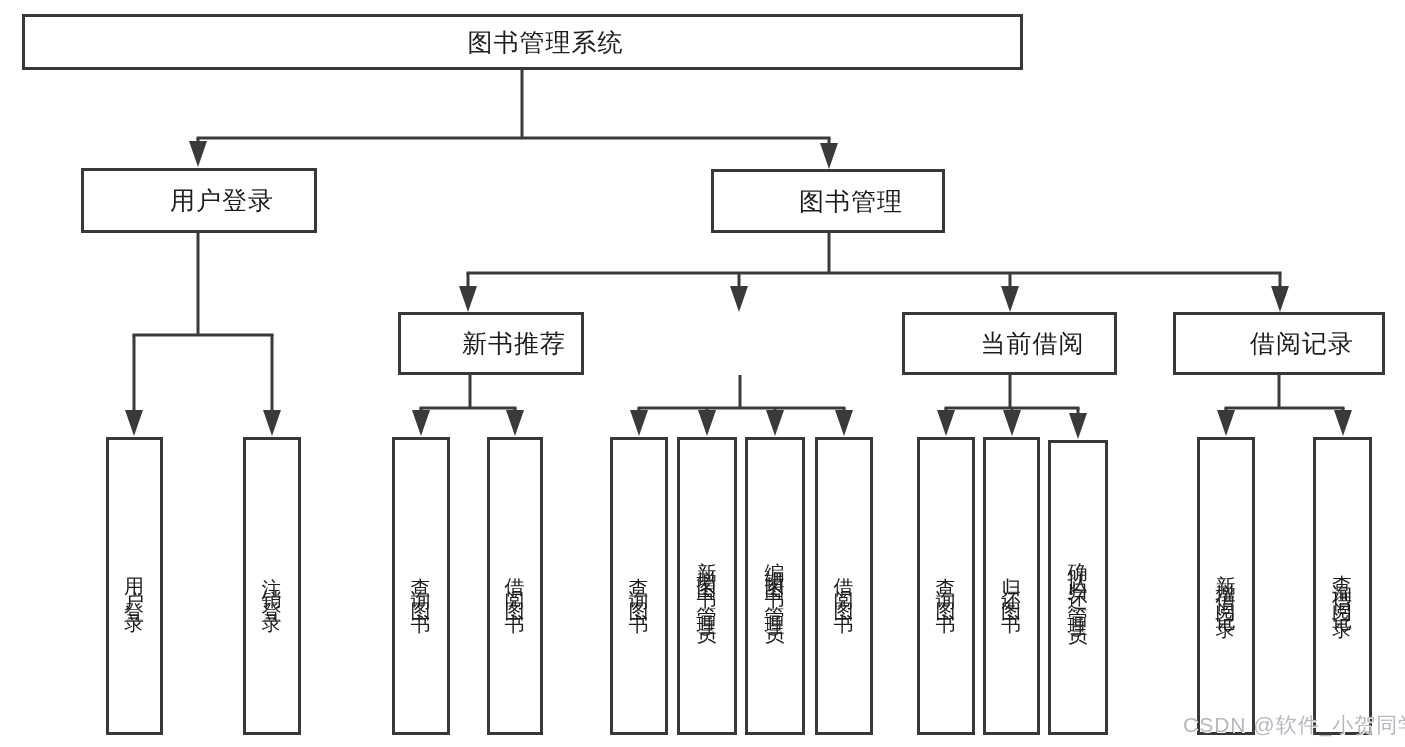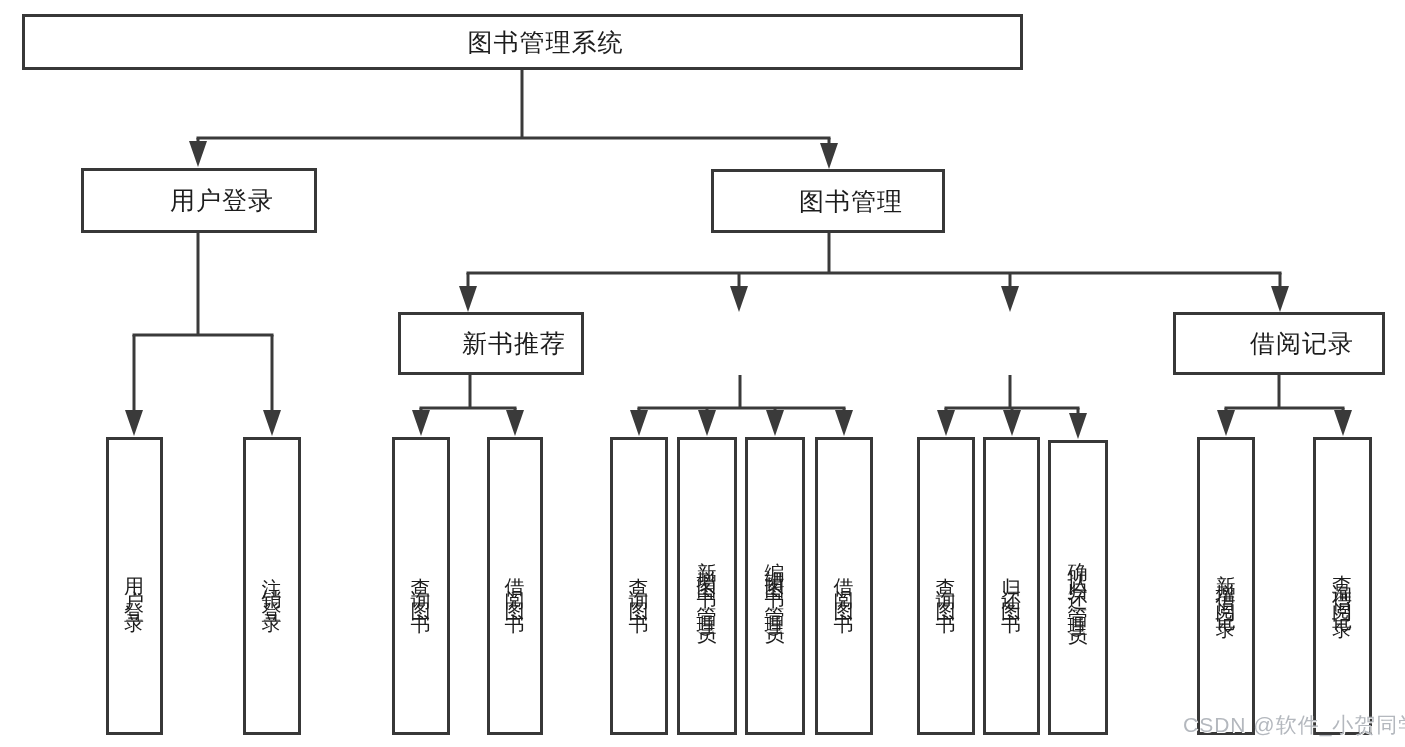--- a/index.html
+++ b/index.html
@@ -119,20 +119,23 @@
   <div class="box hbox" style="left:81px;top:168px;width:236px;height:65px;">
     <span>用户登录</span>
   </div>
   <div class="box hbox" style="left:711px;top:169px;width:234px;height:64px;">
     <span>图书管理</span>
   </div>
 
   <div class="box hbox" style="left:362px;top:312px;width:186px;height:63px;margin-left:36px;">
     <span>新书推荐</span>
   </div>
+  <div class="box hbox" style="left:902px;top:312px;width:215px;height:63px;">
+    <span>当前借阅</span>
+  </div>
   <div class="box hbox" style="left:1173px;top:312px;width:212px;height:63px;text-align:right;">
     <span>借阅记录</span>
   </div>
 
   <div class="box vbox" style="left:106px;top:437px;width:57px;height:298px;">
     <span>用户登录</span>
   </div>
   <div class="box vbox" style="left:243px;top:437px;width:58px;height:298px;">
     <span>注销登录</span>
   </div>

